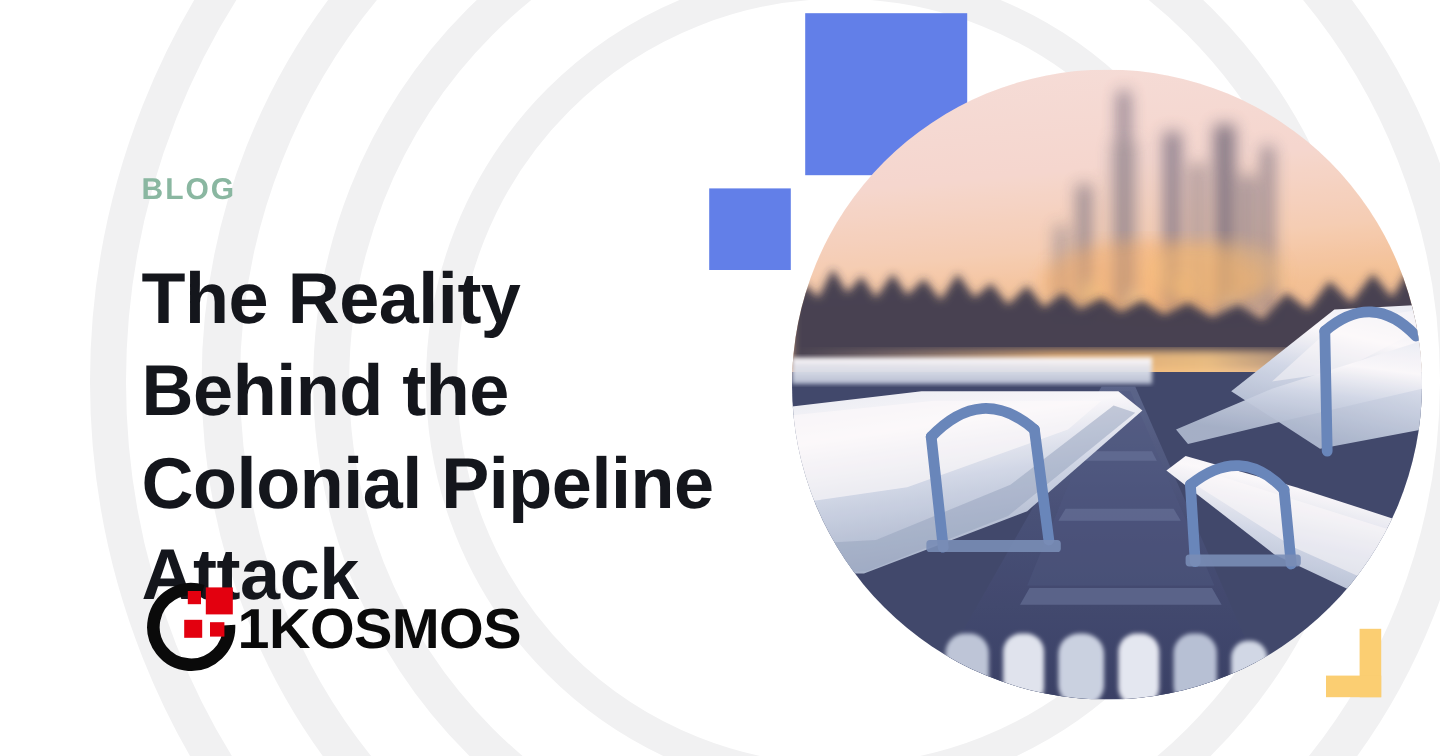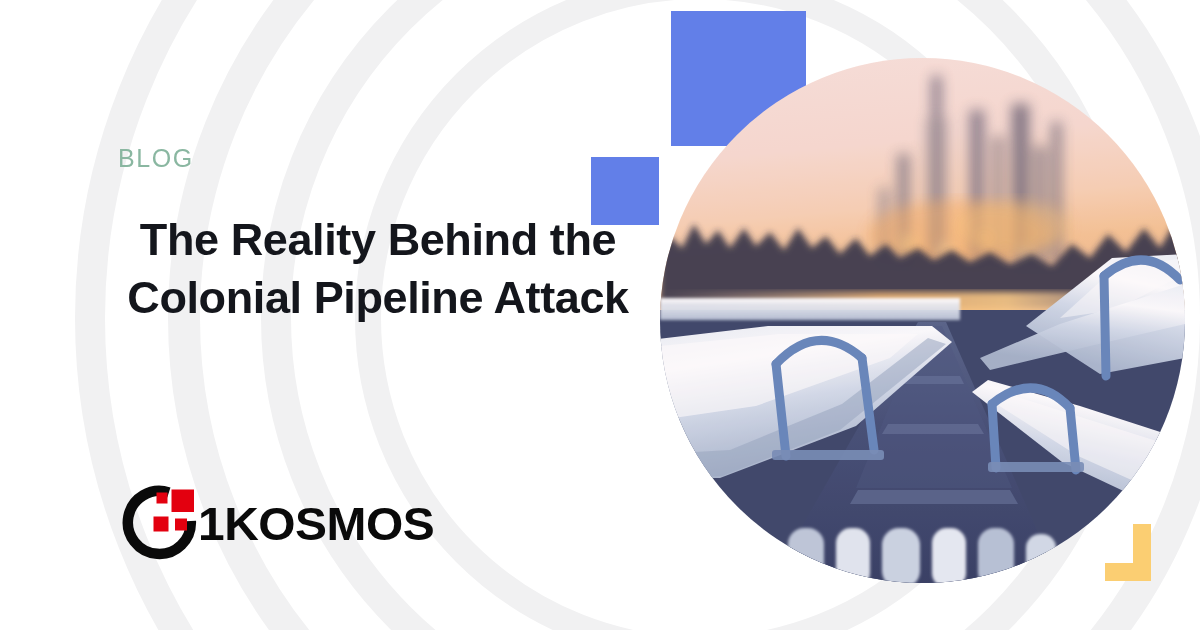--- a/index.html
+++ b/index.html
@@ -56,33 +56,32 @@
   }
 
   
   #text-block{
     position:absolute;
     left:118px; top:146px;
     width:540px;
   }
   #eyebrow-blog{
     font-size:25px;
-    font-weight:400;
+    font-weight:700;
     letter-spacing:1.6px;
     line-height:1;
     margin-bottom:40px;
   }
   #page-title{
-    font-size:45px;
+    font-size:60px;
     font-weight:700;
     line-height:1.28;
     letter-spacing:-0.4px;
     color:#14161c;
     max-width:520px;
-    text-align:center;
   }
 
   
   #brand-lockup{
     position:absolute;
     left:120px; top:483px;
     display:flex;
     align-items:center;
     gap:0;
   }

